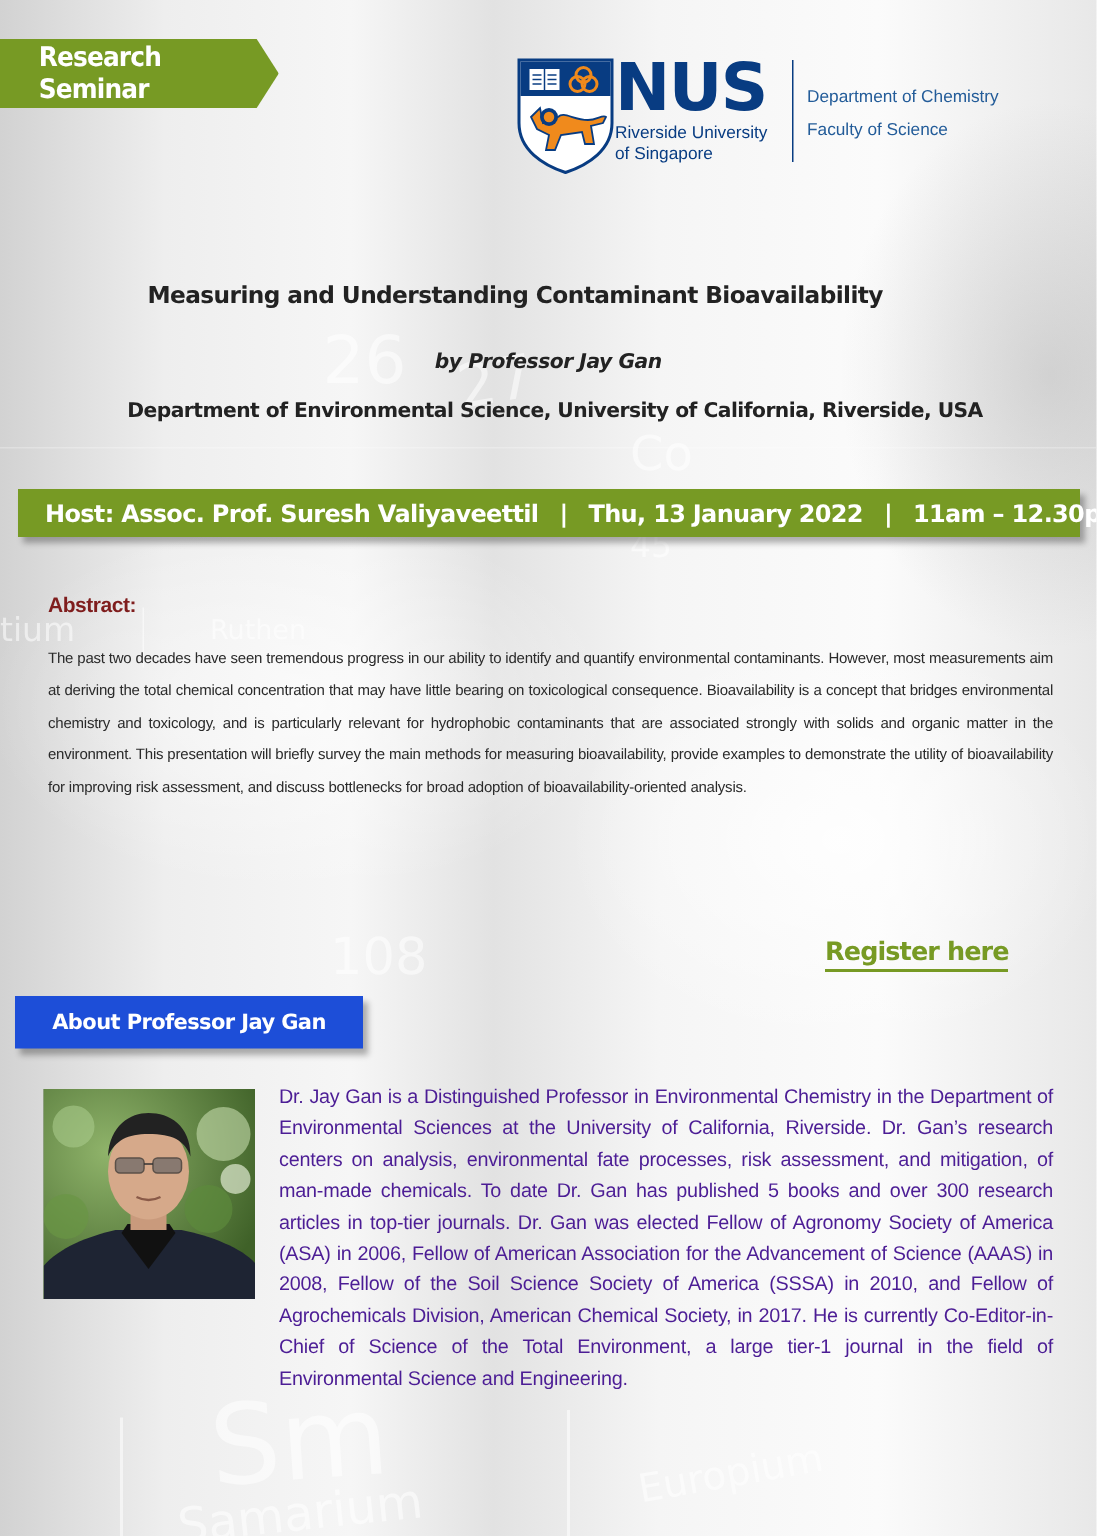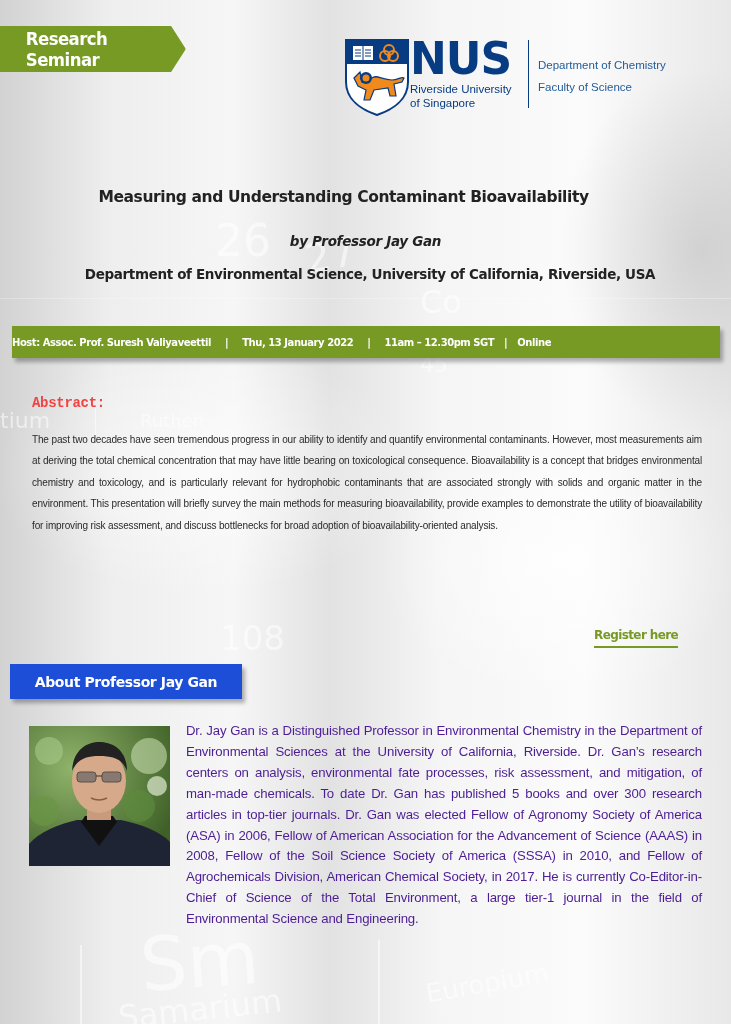--- a/index.html
+++ b/index.html
@@ -42,31 +42,31 @@
     .talk-title { position: absolute; top: 188px; left: 0; width: 687px; text-align: center;
       font-family: "DejaVu Sans", sans-serif; font-weight: bold; font-size: 15.5px; color: #222; letter-spacing: -0.4px; }
     .speaker { position: absolute; top: 233px; left: 0; width: 731px; text-align: center;
       font-family: "DejaVu Sans", sans-serif; font-weight: bold; font-size: 13.5px; color: #222; letter-spacing: -0.3px; font-style: italic; }
     .affil { position: absolute; top: 266px; left: 0; width: 740px; text-align: center;
       font-family: "DejaVu Sans", sans-serif; font-weight: bold; font-size: 13.5px; color: #222; letter-spacing: -0.35px; }
 
     
     .infobar {
       position: absolute; left: 12px; top: 326px; width: 708px; height: 32px;
-      background: #779a24; color: #fff; display: flex; align-items: center; 
-      font-family: "DejaVu Sans", sans-serif; font-weight: bold; font-size: 10px; letter-spacing: -0.45px;
+      background: #779a24; color: #fff; display: flex; align-items: center; padding-left: 18px;
+      font-family: "DejaVu Sans", sans-serif; font-weight: bold; font-size: 16px; letter-spacing: -0.45px;
       box-shadow: 3px 4px 4px rgba(0,0,0,0.3); white-space: nowrap;
     }
     .infobar .sep { margin: 0 14px; }
 
     
-    .abs-heading { position: absolute; left: 32px; top: 395px; font-family: Liberation Mono, monospace; font-weight: bold; font-size: 14px; color: #ef4444; letter-spacing: -0.3px; }
+    .abs-heading { position: absolute; left: 32px; top: 395px; font-family: Liberation Sans, sans-serif; font-weight: bold; font-size: 14px; color: #7f1d1d; letter-spacing: -0.3px; }
     .abs-body { position: absolute; left: 32px; top: 429px; width: 670px; font-size: 10px; line-height: 21.4px; text-align: justify; color: #2a2a2a; letter-spacing: -0.15px; }
 
-    .register { position: absolute; left: 594px; top: 624px; font-family: "DejaVu Sans", sans-serif; font-weight: bold; font-size: 12px; color: #779a24; letter-spacing: -0.6px; border-bottom: 2px solid #779a24; line-height: 22px; cursor: pointer; }
+    .register { position: absolute; left: 550px; top: 624px; font-family: "DejaVu Sans", sans-serif; font-weight: bold; font-size: 17px; color: #779a24; letter-spacing: -0.6px; border-bottom: 2px solid #779a24; line-height: 22px; cursor: pointer; }
 
     .about-box {
       position: absolute; left: 10px; top: 664px; width: 232px; height: 35px;
       background: #1d4ed8; color: #fff; display: flex; align-items: center; justify-content: center;
       font-family: "DejaVu Sans", sans-serif; font-weight: bold; font-size: 14px; letter-spacing: -0.4px;
       box-shadow: 3px 4px 4px rgba(0,0,0,0.3);
     }
 
     .photo { position: absolute; left: 29px; top: 726px; width: 141px; height: 140px; overflow: hidden; background: #4a6b32; }
 

